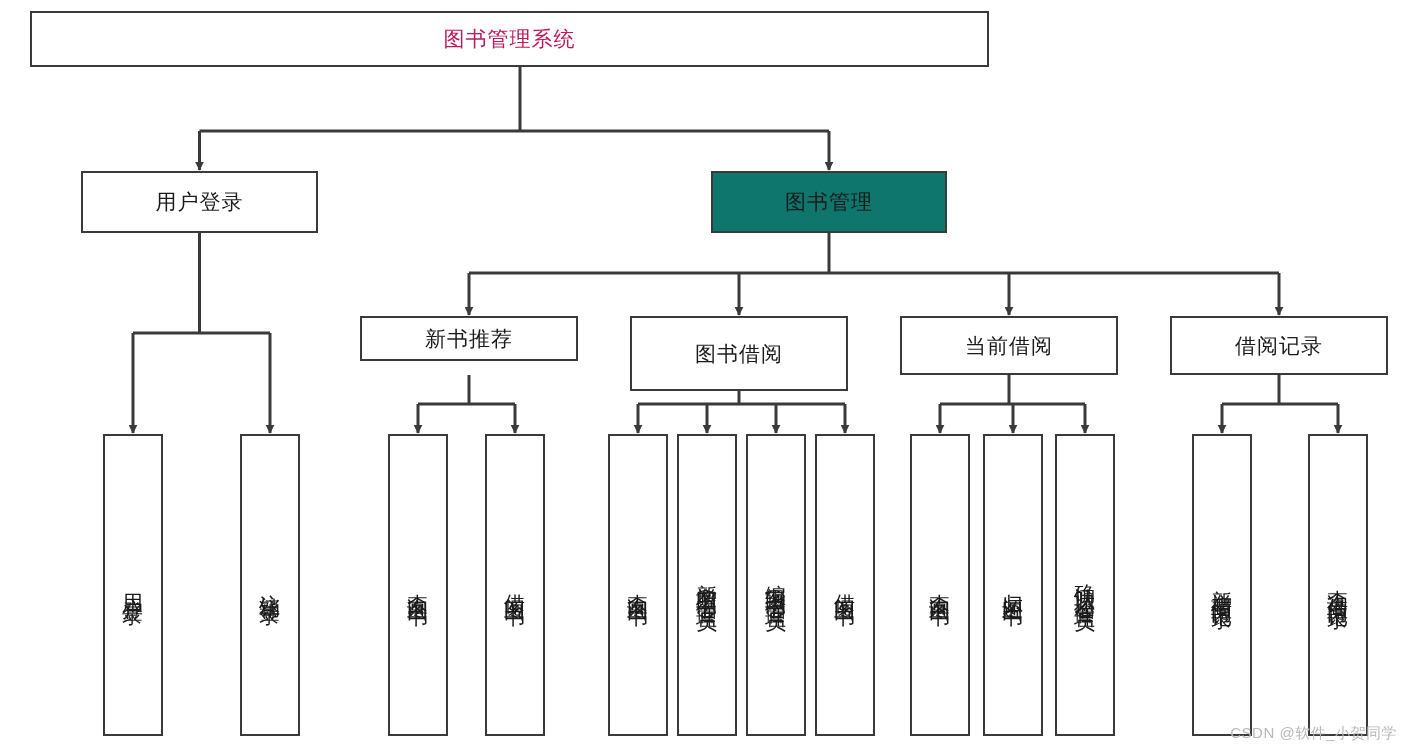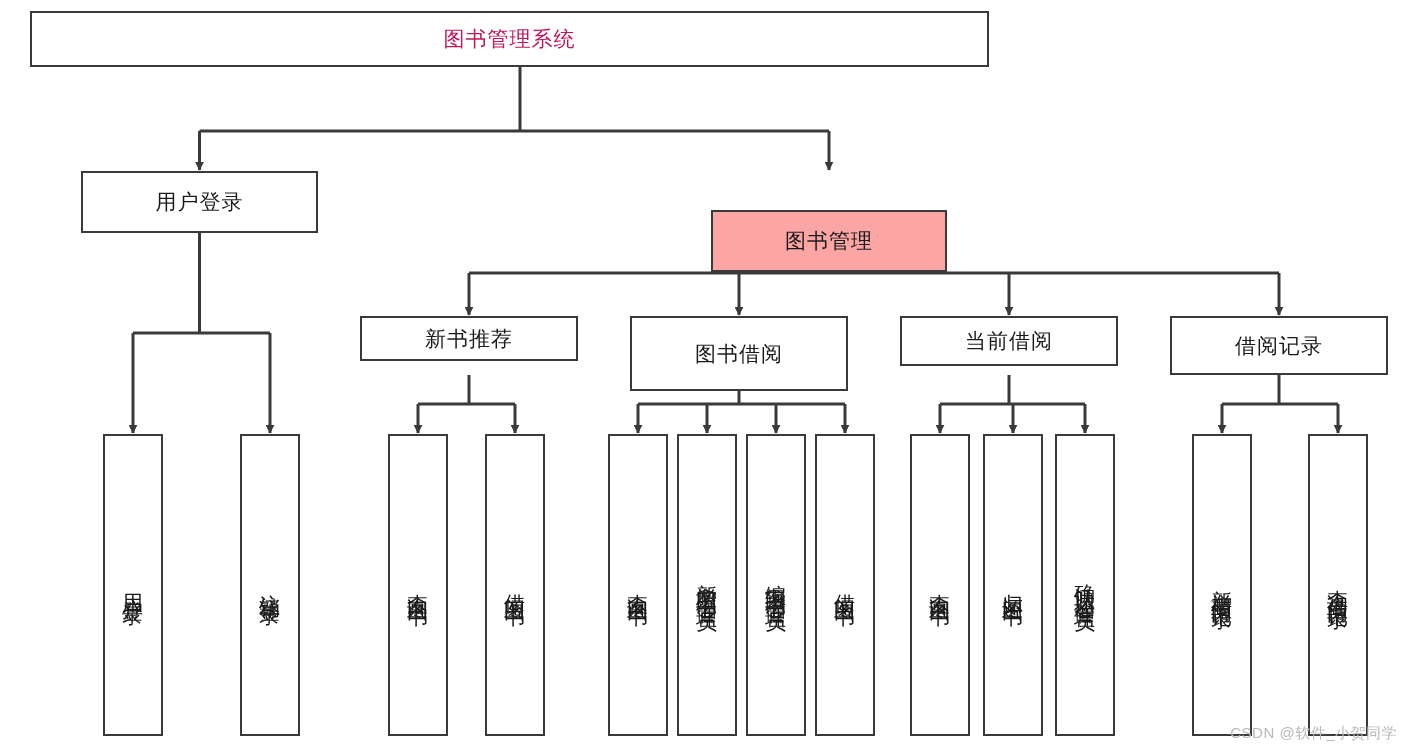--- a/index.html
+++ b/index.html
@@ -118,30 +118,30 @@
       </g>
   </svg>
 
   <div id="nodes-layer">
       <div class="node horizontal" style="left: 18px; top: 11px; width: 959px; height: 56px; border-color: rgb(58, 58, 58); background: rgb(255, 255, 255); color: #be185d; margin-left: 12px;">
         <span class="node-label">图书管理系统</span>
       </div>
       <div class="node horizontal" style="left: 81px; top: 171px; width: 237px; height: 62px; border-color: rgb(58, 58, 58); background: rgb(255, 255, 255); color: rgb(26, 26, 26);">
         <span class="node-label">用户登录</span>
       </div>
-      <div class="node horizontal" style="left: 711px; top: 171px; width: 236px; height: 62px; border-color: rgb(58, 58, 58); background: #fca5a5; color: rgb(26, 26, 26); margin-top: 39px;">
+      <div class="node horizontal" style="left: 711px; top: 171px; width: 236px; height: 62px; border-color: rgb(58, 58, 58); background: #0f766e; color: rgb(26, 26, 26);">
         <span class="node-label">图书管理</span>
       </div>
       <div class="node horizontal" style="left: 360px; top: 316px; width: 218px; height: 45px; border-color: rgb(58, 58, 58); background: rgb(255, 255, 255); color: rgb(26, 26, 26);">
         <span class="node-label">新书推荐</span>
       </div>
       <div class="node horizontal" style="left: 630px; top: 316px; width: 218px; height: 75px; border-color: rgb(58, 58, 58); background: rgb(255, 255, 255); color: rgb(26, 26, 26);">
         <span class="node-label">图书借阅</span>
       </div>
-      <div class="node horizontal" style="left: 900px; top: 316px; width: 218px; height: 50px; border-color: rgb(58, 58, 58); background: rgb(255, 255, 255); color: rgb(26, 26, 26);">
+      <div class="node horizontal" style="left: 900px; top: 316px; width: 218px; height: 59px; border-color: rgb(58, 58, 58); background: rgb(255, 255, 255); color: rgb(26, 26, 26);">
         <span class="node-label">当前借阅</span>
       </div>
       <div class="node horizontal" style="left: 1170px; top: 316px; width: 218px; height: 59px; border-color: rgb(58, 58, 58); background: rgb(255, 255, 255); color: rgb(26, 26, 26);">
         <span class="node-label">借阅记录</span>
       </div>
       <div class="node vertical" style="left: 103px; top: 434px; width: 60px; height: 302px; border-color: rgb(58, 58, 58); background: rgb(255, 255, 255); color: rgb(26, 26, 26);">
         <span class="node-label">用户登录</span>
       </div>
       <div class="node vertical" style="left: 240px; top: 434px; width: 60px; height: 302px; border-color: rgb(58, 58, 58); background: rgb(255, 255, 255); color: rgb(26, 26, 26);">
         <span class="node-label">注销登录</span>

